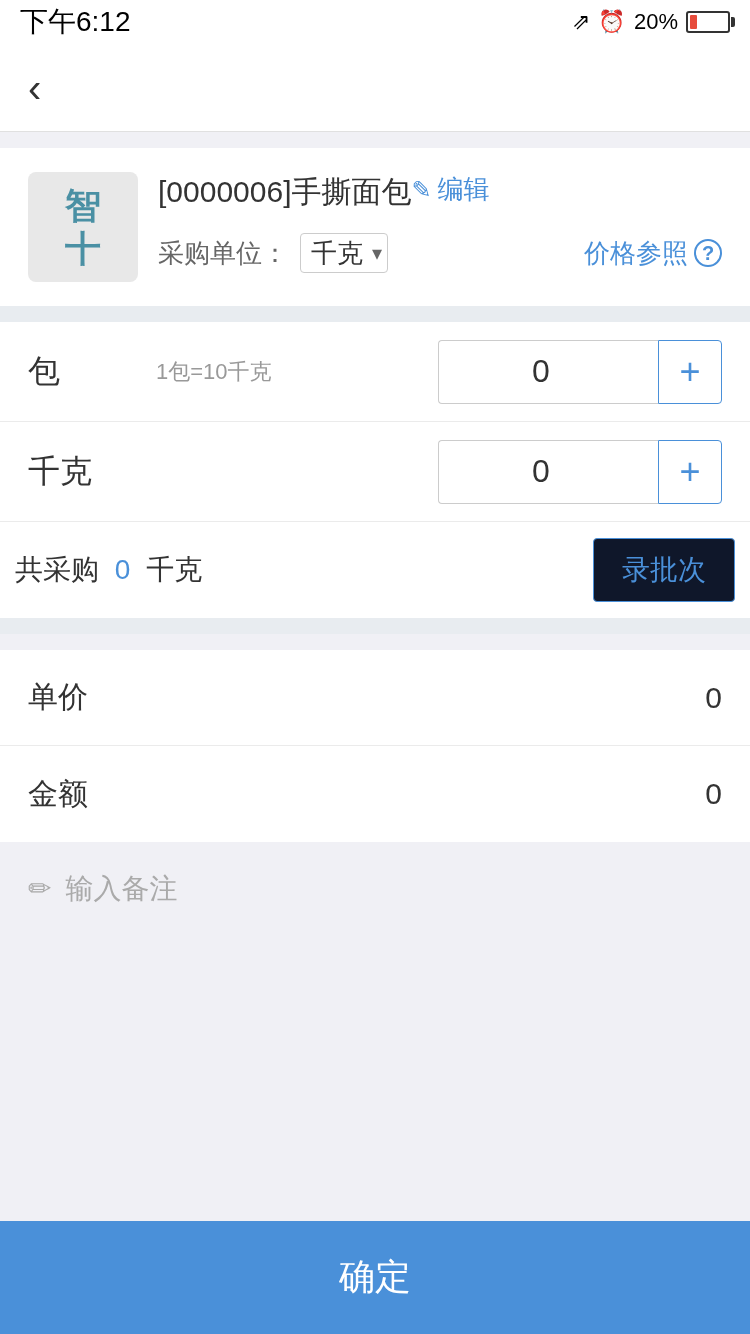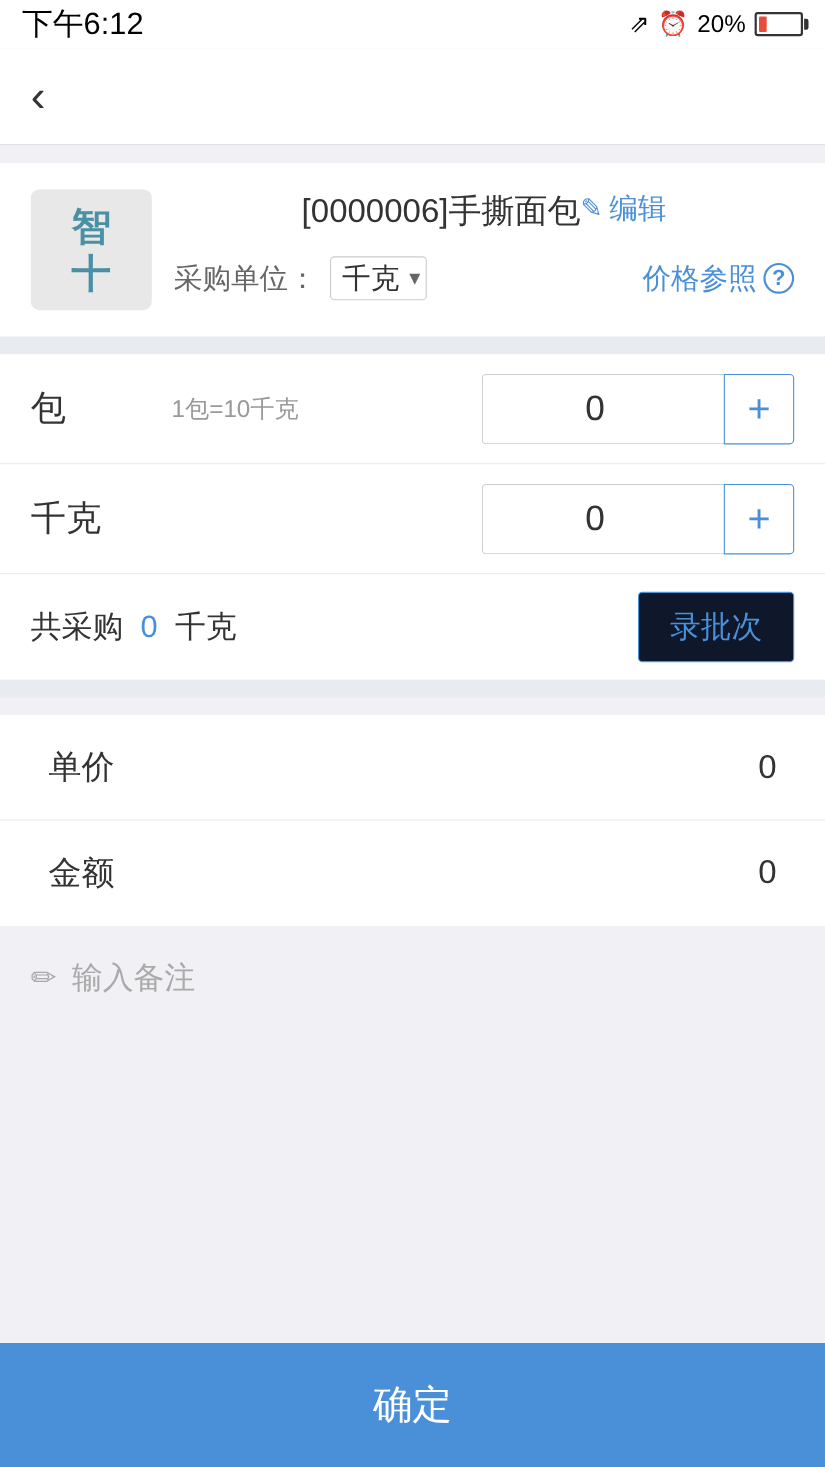--- a/index.html
+++ b/index.html
@@ -102,21 +102,21 @@
     .product-image-logo {
       font-size: 36px;
       color: #4a90a4;
       font-weight: bold;
       text-align: center;
       line-height: 1.2;
     }
     .product-info { flex: 1; }
     .product-name-row {
       display: flex;
-      justify-content: center;
+      justify-content: flex-start;
       align-items: flex-start;
       margin-bottom: 20px;
     }
     .product-name {
       font-size: 30px;
       color: #333;
       font-weight: 500;
     }
     .edit-btn {
       color: #4a90d9;
@@ -238,21 +238,21 @@
       align-items: center;
       justify-content: center;
       cursor: pointer;
     }
 
     
     .summary-row {
       display: flex;
       align-items: center;
       justify-content: space-between;
-      padding: 0 28px;
+      padding: 0 15px;
       height: 96px;
       background: #fff;
     }
     .batch-btn {
       border: 1px solid #4a90d9;
       color: #4a90d9;
       background: #0f172a;
       border-radius: 4px;
       padding: 12px 28px;
       font-size: 28px;
@@ -261,21 +261,21 @@
 
     
     .price-section {
       background: #fff;
       margin-top: 16px;
     }
     .price-row {
       display: flex;
       align-items: center;
       justify-content: space-between;
-      padding: 0 44px;
+      padding: 0 28px;
       height: 96px;
       border-bottom: 1px solid #ebebeb;
     }
     .price-row:last-child { border-bottom: none; }
     .price-row-label {
       font-size: 30px;
       color: #333;
     }
     .price-row-value {
       font-size: 30px;

